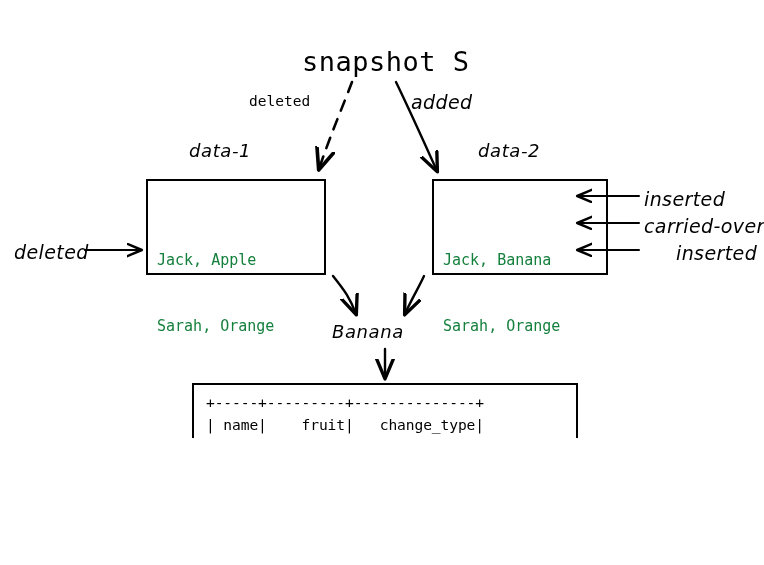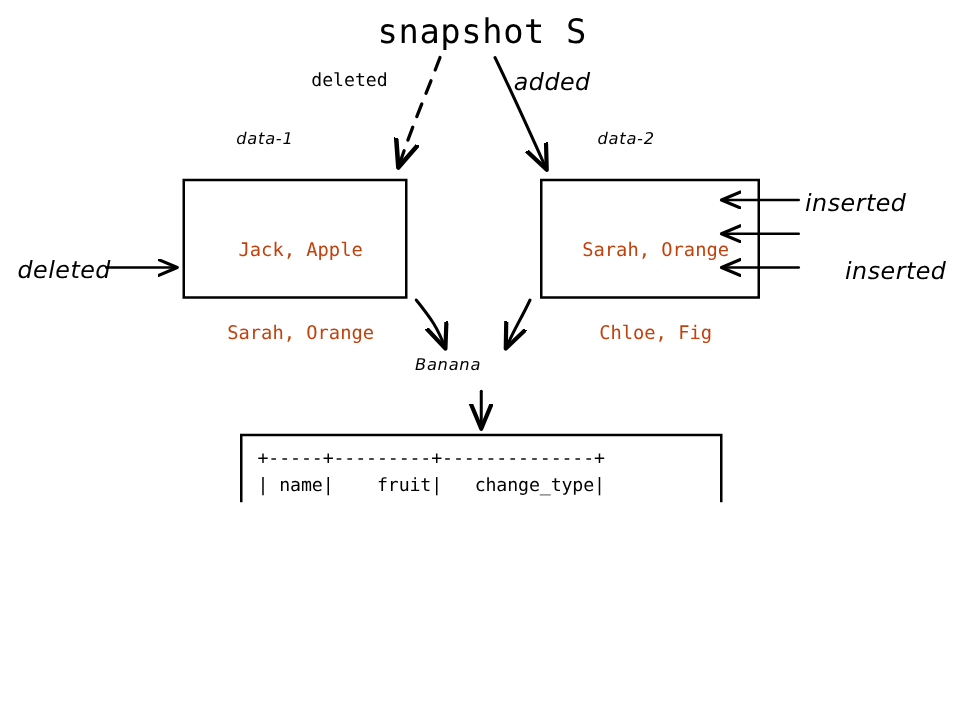--- a/index.html
+++ b/index.html
@@ -8,20 +8,21 @@
     background: #ffffff;
   }
   #root {
     position: relative;
     width: 764px;
     height: 402px;
     background: #ffffff;
     overflow: hidden;
     font-family: "DejaVu Sans Mono", monospace;
     color: #111111;
+    margin-top: 36px;
   }
   .abs { position: absolute; }
 
   
   .title {
     font-family: "DejaVu Sans Mono", monospace;
     font-size: 27px;
     letter-spacing: 0.5px;
     color: #000;
     white-space: pre;
@@ -35,41 +36,40 @@
   .hand-label {
     font-family: "DejaVu Sans", sans-serif;
     font-size: 19px;
     font-style: italic;
     letter-spacing: 0.4px;
     color: #000;
     white-space: pre;
   }
   .hand-label-big {
     font-family: "DejaVu Sans", sans-serif;
-    font-size: 13px;
+    font-size: 18px;
     font-style: italic;
     letter-spacing: 0.6px;
     color: #000;
     white-space: pre;
   }
 
   
   .data-box {
     border: 2.5px solid #000;
     background: #fff;
     box-sizing: border-box;
   }
   .box-lines {
     font-family: "DejaVu Sans Mono", monospace;
     font-size: 15px;
     line-height: 22px;
-    color: #c2410c;
+    color: #15803d;
     white-space: pre;
-    padding: 0 0 0 9px;
-    text-align: center;
+    padding: 24px 0 0 9px;
   }
   .result-box {
     border: 2.5px solid #000;
     background: #fff;
     box-sizing: border-box;
   }
   .ascii-table {
     font-family: "DejaVu Sans Mono", monospace;
     font-size: 14.6px;
     line-height: 21.5px;
@@ -107,26 +107,28 @@
       <div>Sarah, Orange</div>
     </div>
   </div>
 
   <div class="abs hand-label" style="left:14px; top:205px;">deleted</div>
 
   <div class="abs hand-label-big" style="left:478px; top:104px;">data-2</div>
 
   <div class="abs data-box" style="left:432px; top:143px; width:176px; height:96px;">
     <div class="box-lines">
+      <div>Jack, Banana</div>
       <div>Sarah, Orange</div>
       <div>Chloe, Fig</div>
     </div>
   </div>
 
   <div class="abs hand-label" style="left:644px; top:152px;">inserted</div>
+  <div class="abs hand-label" style="left:644px; top:179px;">carried-over</div>
   <div class="abs hand-label" style="left:676px; top:206px;">inserted</div>
 
   <div class="abs hand-label-big" style="left:332px; top:285px;">Banana</div>
 
   <div class="abs result-box" style="left:192px; top:347px; width:386px; height:206px;">
     <div class="ascii-table">+-----+---------+--------------+
 | name|    fruit|   change_type|
 +-----+---------+--------------+
 | jack|    apple| update_before|
 | jack|   banana|  update_after|

